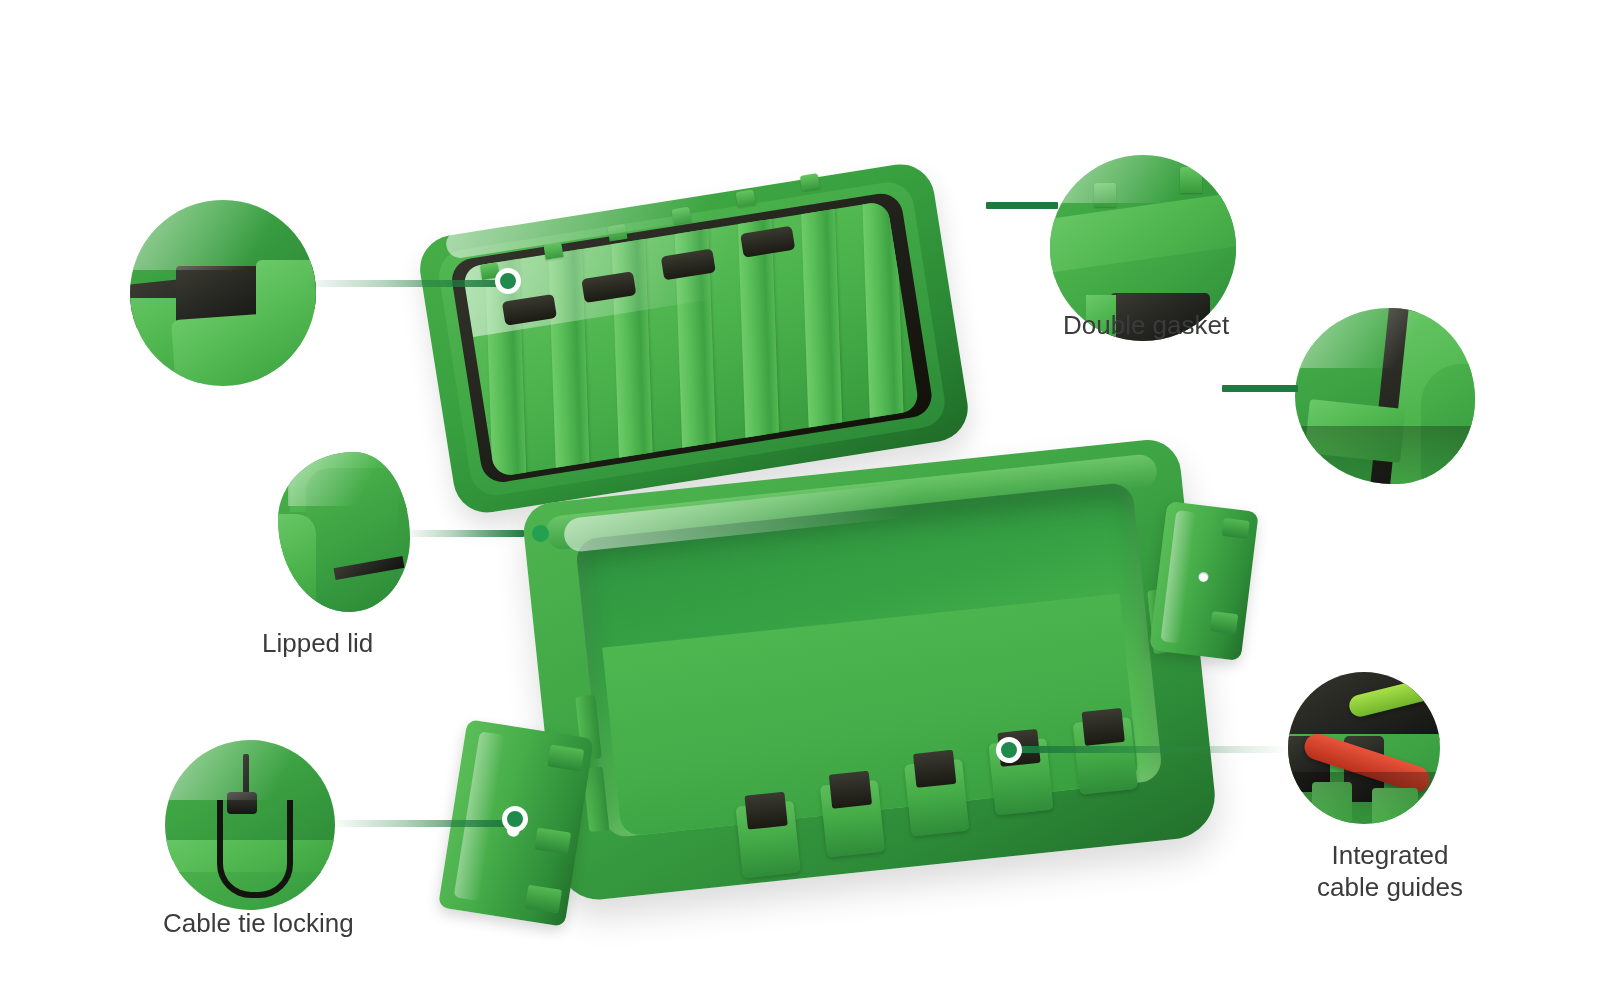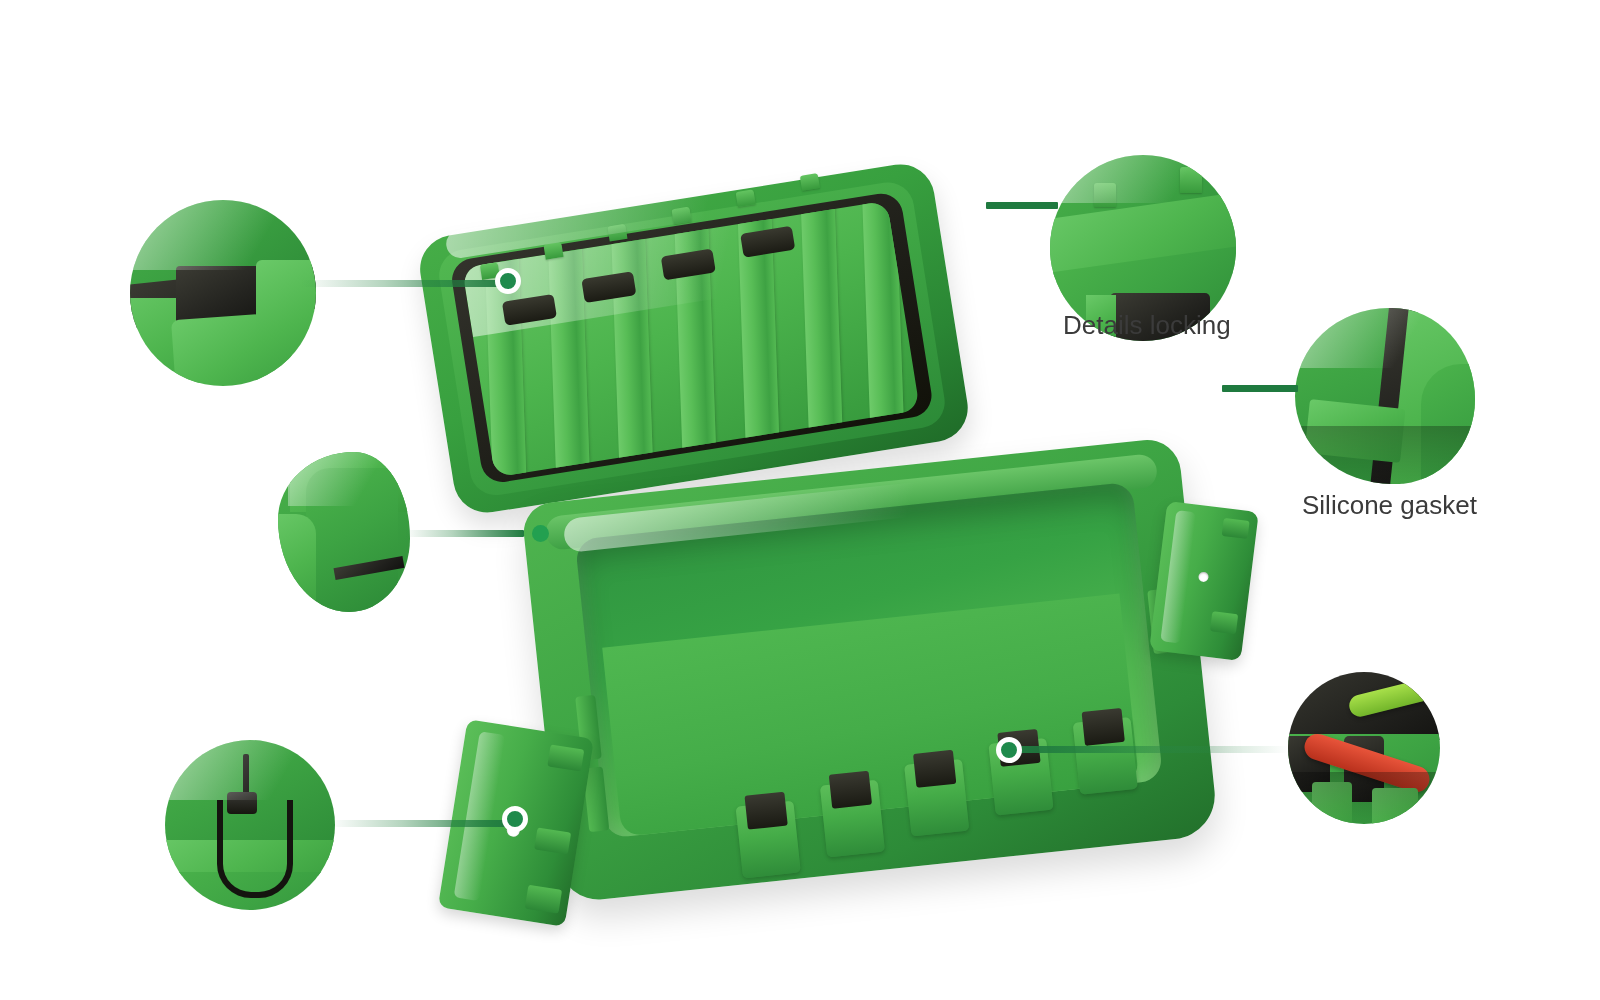--- a/index.html
+++ b/index.html
@@ -263,64 +263,67 @@
     <div class="ins-green-big" style="left:-20px;top:-10px;width:240px;height:120px;transform:rotate(-8deg);"></div>
     <div class="ins-green-light" style="left:-20px;top:50px;width:240px;height:80px;transform:rotate(-8deg);"></div>
     <div class="ins-green-big" style="left:-20px;top:104px;width:240px;height:90px;transform:rotate(-8deg);"></div>
     <div class="tab" style="left:44px;top:28px;width:22px;height:24px;"></div>
     <div class="tab" style="left:130px;top:12px;width:22px;height:26px;"></div>
     <div class="ins-black" style="left:60px;top:138px;width:100px;height:48px;border-radius:5px;"></div>
     <div class="ins-green-light" style="left:36px;top:140px;width:30px;height:50px;"></div>
     <div class="ins-hi" style="left:0;top:0;width:200px;height:48px;"></div>
   </div>
   <div class="conn solid" style="left:986px;top:202px;width:72px;"></div>
-  <div class="callout-label" style="left:1063px;top:310px;width:260px;">Details locking</div>
+  <div class="callout-label" style="left:1063px;top:310px;width:260px;">Double gasket</div>
 
   <div class="inset" style="left:1295px;top:308px;width:180px;height:176px;border-radius:52% 46% 44% 54% / 50% 52% 48% 50%;">
     <div class="ins-green-big" style="left:-16px;top:-14px;width:130px;height:210px;transform:rotate(6deg);"></div>
     <div class="ins-black" style="left:84px;top:-20px;width:26px;height:230px;transform:rotate(6deg);"></div>
     <div class="ins-green-light" style="left:104px;top:-20px;width:100px;height:230px;transform:rotate(6deg);"></div>
     <div class="ins-green-big" style="left:126px;top:56px;width:80px;height:150px;border-radius:40px 0 0 0;"></div>
     <div class="ins-green-light" style="left:12px;top:96px;width:96px;height:54px;border-radius:4px;transform:rotate(6deg);"></div>
     <div class="ins-shadow" style="left:0;top:118px;width:200px;height:70px;"></div>
     <div class="ins-hi" style="left:0;top:0;width:170px;height:60px;"></div>
   </div>
   <div class="conn solid" style="left:1222px;top:385px;width:76px;"></div>
-  <div class="callout-label" style="left:1302px;top:490px;width:260px;">Silicone gasket</div>
 
   <div class="inset" style="left:278px;top:452px;width:132px;height:160px;border-radius:58% 42% 46% 54% / 42% 54% 46% 58%;">
     <div class="ins-green-big" style="left:-10px;top:-16px;width:160px;height:200px;transform:rotate(-6deg);"></div>
     <div class="ins-green-light" style="left:12px;top:-10px;width:120px;height:70px;border-radius:26px 26px 0 0;"></div>
     <div class="ins-green-big" style="left:28px;top:16px;width:92px;height:150px;border-radius:24px 8px 0 0;"></div>
     <div class="ins-green-light" style="left:-14px;top:62px;width:52px;height:110px;border-radius:0 20px 20px 0;"></div>
     <div class="ins-black" style="left:56px;top:110px;width:70px;height:12px;transform:rotate(-10deg);"></div>
     <div class="ins-hi" style="left:10px;top:0;width:120px;height:54px;"></div>
   </div>
   <div class="conn to-right" style="left:404px;top:530px;width:120px;"></div>
   <div class="anchor-dot plain" style="left:532px;top:525px;"></div>
+  <div class="callout-label" style="left:262px;top:628px;width:240px;">Lipped lid</div>
 
   <div class="inset circle" style="left:165px;top:740px;width:170px;height:170px;">
     <div class="ins-green-big" style="left:-20px;top:-20px;width:220px;height:140px;"></div>
     <div class="ins-green-light" style="left:-20px;top:100px;width:220px;height:36px;"></div>
     <div class="ins-green-big" style="left:-20px;top:132px;width:220px;height:80px;"></div>
     <div class="tie-stem" style="left:78px;top:14px;height:44px;"></div>
     <div class="tie-head" style="left:62px;top:52px;"></div>
     <div class="tie-loop" style="left:52px;top:60px;"></div>
     <div class="ins-hi" style="left:0;top:0;width:180px;height:60px;"></div>
   </div>
   <div class="conn to-right" style="left:330px;top:820px;width:180px;"></div>
   <div class="anchor-dot" style="left:502px;top:806px;"></div>
+  <div class="callout-label" style="left:163px;top:908px;width:300px;">Cable tie locking</div>
 
   <div class="inset circle" style="left:1288px;top:672px;width:152px;height:152px;">
     <div class="ins-black" style="left:-10px;top:-16px;width:180px;height:84px;border-radius:0 0 18px 18px;"></div>
     <div class="cable-green" style="left:60px;top:12px;width:110px;transform:rotate(-14deg);"></div>
     <div class="ins-green-big" style="left:-16px;top:62px;width:190px;height:110px;"></div>
     <div class="ins-black" style="left:-10px;top:64px;width:52px;height:56px;border-radius:6px;"></div>
     <div class="ins-black" style="left:56px;top:64px;width:40px;height:66px;border-radius:5px;"></div>
     <div class="cable-red" style="left:14px;top:78px;width:130px;transform:rotate(18deg);"></div>
     <div class="ins-green-light" style="left:24px;top:110px;width:40px;height:54px;border-radius:4px;"></div>
     <div class="ins-green-light" style="left:84px;top:116px;width:46px;height:48px;border-radius:4px;"></div>
     <div class="ins-shadow" style="left:0;top:100px;width:170px;height:60px;"></div>
   </div>
   <div class="conn to-left" style="left:1016px;top:746px;width:272px;"></div>
   <div class="anchor-dot" style="left:996px;top:737px;"></div>
+  <div class="callout-label" style="left:1280px;top:840px;width:220px;text-align:center;">Integrated
+cable guides</div>
 
 </div>
 
 </body></html>

